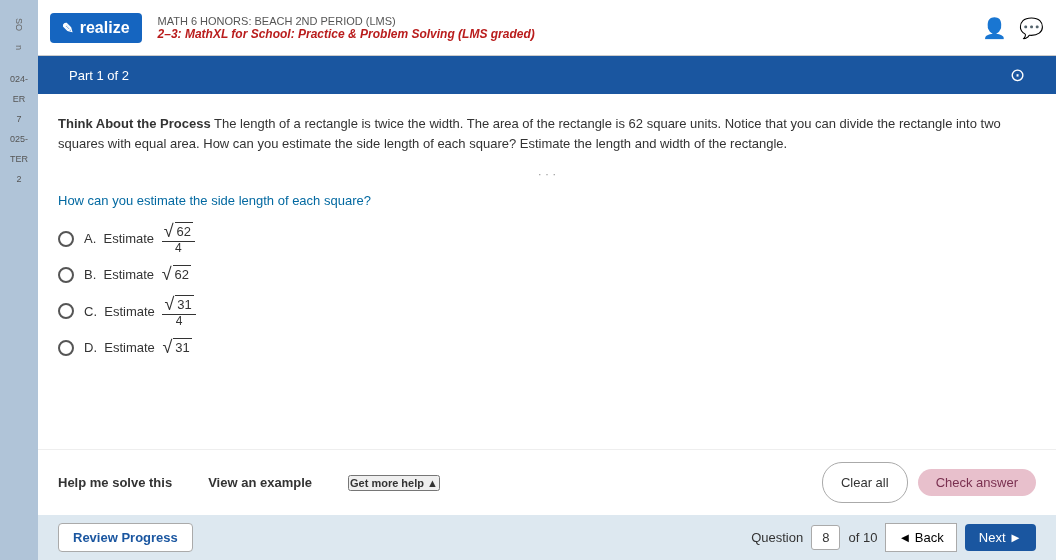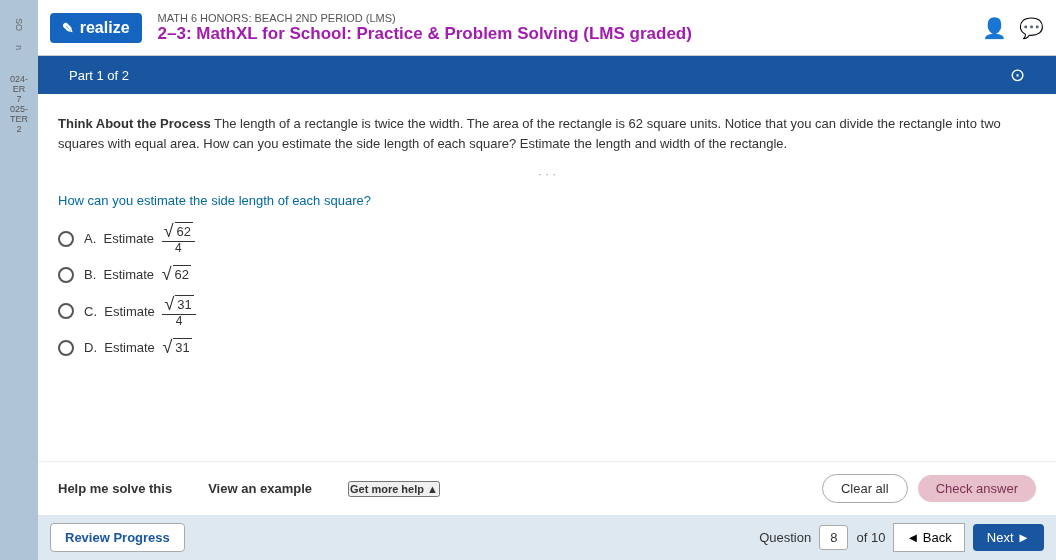--- a/index.html
+++ b/index.html
@@ -39,21 +39,21 @@
       margin-top: 10px;
     }
 
     .side-numbers {
       display: flex;
       flex-direction: column;
       align-items: center;
       font-size: 9px;
       color: #555;
       margin-top: 20px;
-      gap: 0;
+      gap: 10px;
     }
 
     
     .main-content {
       flex: 1;
       display: flex;
       flex-direction: column;
       background: #dde8f0;
     }
 
@@ -90,23 +90,24 @@
       display: flex;
       flex-direction: column;
     }
 
     .header-subtitle {
       font-size: 11px;
       color: #555;
     }
 
     .header-title {
-      font-size: 17px;
+      font-size: 12px;
       font-weight: bold;
-      color: #a21caf;
+      color: #b91c1c;
+      font-style: italic;
     }
 
     .header-icons {
       margin-left: auto;
       display: flex;
       gap: 12px;
       align-items: center;
     }
 
     .header-icon-btn {
@@ -259,40 +260,40 @@
       margin-left: auto;
       display: flex;
       gap: 10px;
       align-items: center;
     }
 
     .btn-clear-all {
       background: white;
       border: 1px solid #aaa;
       border-radius: 20px;
-      padding: 6px 18px;
+      padding: 12px 18px;
       font-size: 13px;
       color: #333;
       cursor: pointer;
     }
 
     .btn-check-answer {
       background: #e8c0cc;
       border: none;
       border-radius: 20px;
       padding: 6px 18px;
       font-size: 13px;
       color: #7a3050;
       cursor: pointer;
     }
 
     
     .footer-bar {
       background: #dde8f0;
-      padding: 8px 12px;
+      padding: 8px 20px;
       display: flex;
       align-items: center;
     }
 
     .btn-review-progress {
       background: white;
       border: 1px solid #aaa;
       border-radius: 4px;
       padding: 6px 14px;
       font-size: 13px;

